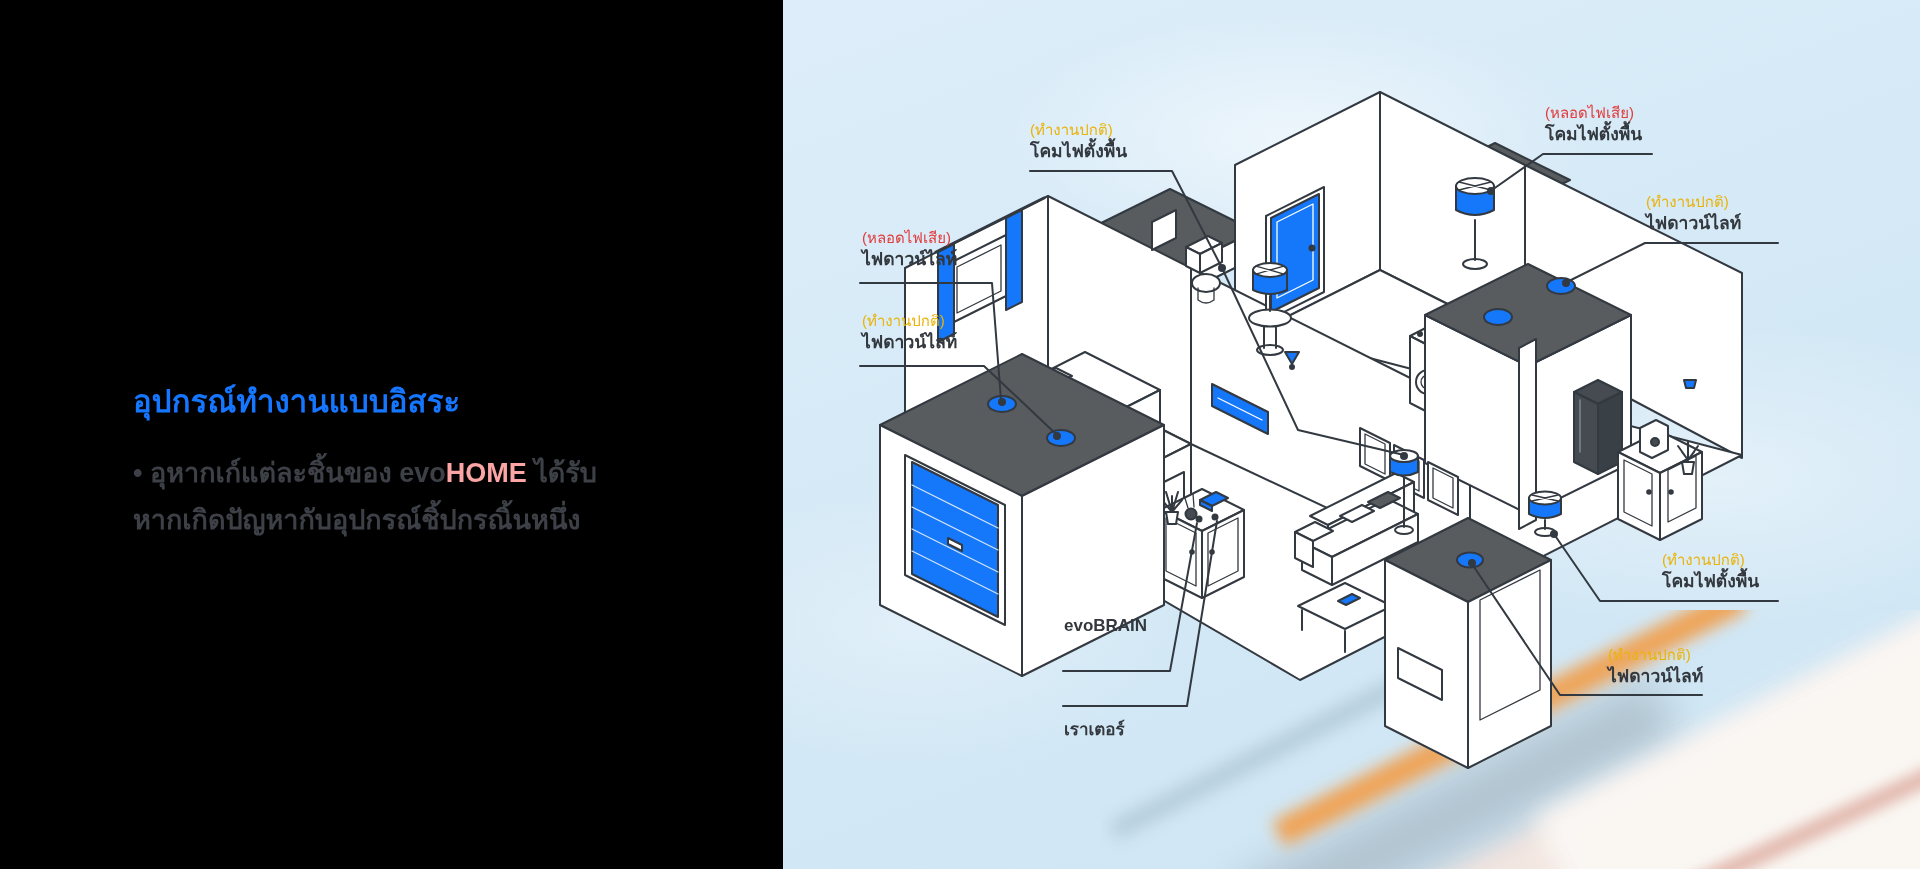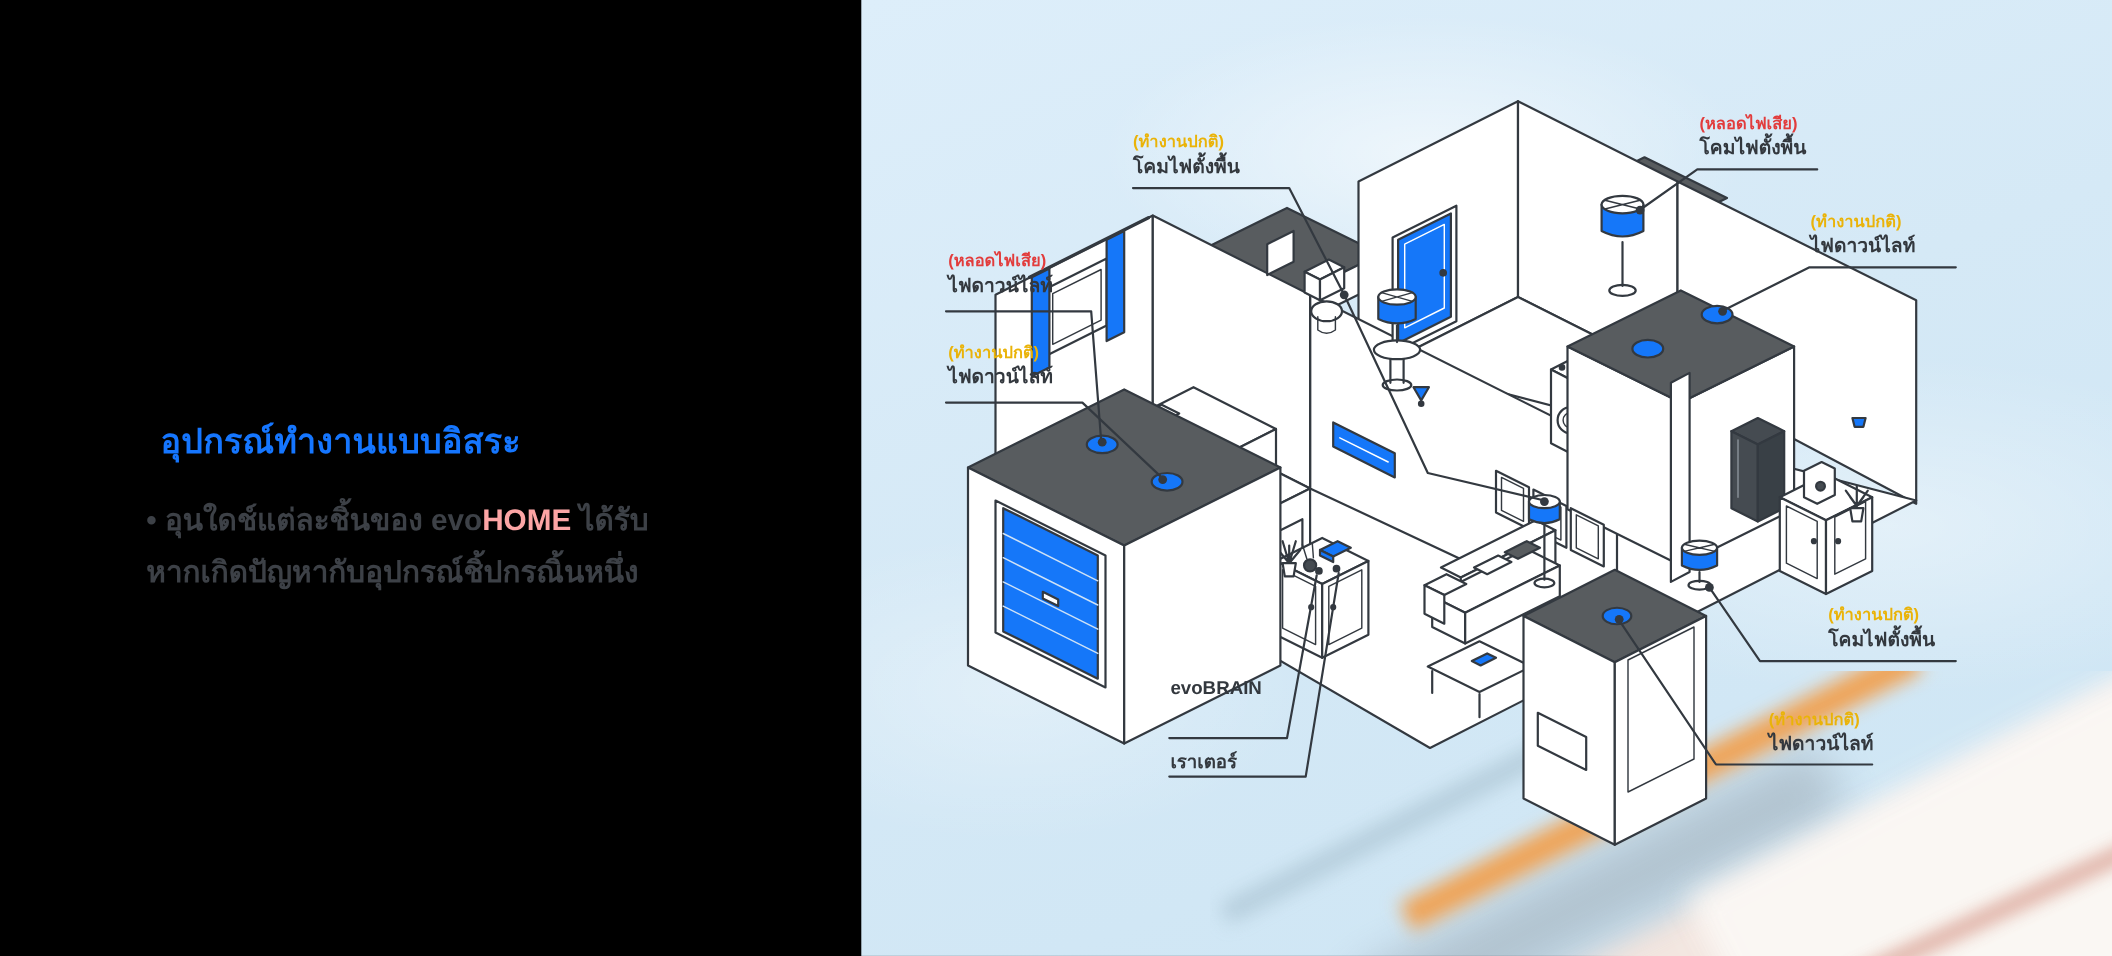--- a/index.html
+++ b/index.html
@@ -1,20 +1,20 @@
 <!DOCTYPE html>
 <html><head>
 <meta charset="utf-8">
 <style>
   html,body{margin:0;padding:0;background:#000;}
   .stage{position:relative;width:1920px;height:869px;overflow:hidden;background:#000;
          font-family:"Liberation Sans","DejaVu Sans",sans-serif;}
   
   .left-panel{position:absolute;left:0;top:0;width:783px;height:869px;background:#000;}
-  .headline{position:absolute;left:146px;top:376px;font-size:31px;font-weight:700;color:#1576ff;letter-spacing:.2px;}
+  .headline{position:absolute;left:133px;top:376px;font-size:31px;font-weight:700;color:#1576ff;letter-spacing:.2px;}
   .body-copy{position:absolute;left:133px;top:450px;width:560px;font-size:27px;line-height:47px;
              font-weight:600;color:#3d4147;}
   .brand-home{color:#fca5a5;font-weight:700;}
   
   .right-panel{position:absolute;left:783px;top:0;width:1137px;height:869px;
     background:
       radial-gradient(420px 180px at 45% 16%, rgba(255,255,255,.55), rgba(255,255,255,0) 70%),
       radial-gradient(520px 220px at 82% 55%, rgba(255,255,255,.38), rgba(255,255,255,0) 70%),
       radial-gradient(380px 200px at 12% 72%, rgba(255,255,255,.30), rgba(255,255,255,0) 70%),
       linear-gradient(160deg,#ddeefa 0%,#d5e9f6 45%,#cde5f4 100%);}
@@ -30,35 +30,35 @@
   
   .diagram-svg{position:absolute;left:0;top:0;width:1920px;height:869px;pointer-events:none;}
   .w {fill:#ffffff;}
   .rf{fill:#585c5f;}
   .bl{fill:#1577f9;}
   .dk{fill:#454b51;}
   .ln{fill:none;}
   .thin{stroke-width:1.3;}
   
   .lbl{position:absolute;white-space:nowrap;line-height:1.15;}
-  .lbl .status{display:block;font-size:15px;font-weight:700;}
+  .lbl .status{display:block;font-size:15px;font-weight:400;}
   .lbl .name{display:block;font-size:17.5px;font-weight:700;color:#33383e;margin-top:3px;}
   .lbl.ok .status{color:#eab308;}
   .lbl.broken .status{color:#e23c3c;}
   .lbl.plain .name{margin-top:0;font-size:17px;}
 </style>
 </head>
 <body>
 
 <div class="stage">
 
   <div class="left-panel">
     <div class="headline">อุปกรณ์ทำงานแบบอิสระ</div>
     <div class="body-copy">
-      <div><span>• อุนใดช์แต่ละชิ้นของ </span><span>evo</span><span class="brand-home">HOME</span><span> ได้รับ</span></div>
+      <div><span>• อุหากเก์แต่ละชิ้นของ </span><span>evo</span><span class="brand-home">HOME</span><span> ได้รับ</span></div>
       <div>หากเกิดปัญหากับอุปกรณ์ชิ้ปกรณิ้นหนึ่ง</div>
     </div>
   </div>
 
   <div class="right-panel"></div>
 
   <div class="photo-wrap">
     <div class="ph-slab"></div>
     <div class="ph-shadow"></div>
     <div class="ph-orange"></div>
@@ -350,17 +350,17 @@
     <span class="status">(ทำงานปกติ)</span>
     <span class="name">โคมไฟตั้งพื้น</span>
   </div>
   <div class="lbl ok" style="left:1608px;top:646px">
     <span class="status">(ทำงานปกติ)</span>
     <span class="name">ไฟดาวน์ไลท์</span>
   </div>
   <div class="lbl plain" style="left:1064px;top:616px">
     <span class="name">evoBRAIN</span>
   </div>
-  <div class="lbl plain" style="left:1064px;top:683px">
+  <div class="lbl plain" style="left:1064px;top:720px">
     <span class="name">เราเตอร์</span>
   </div>
 
 </div>
 
 </body></html>

